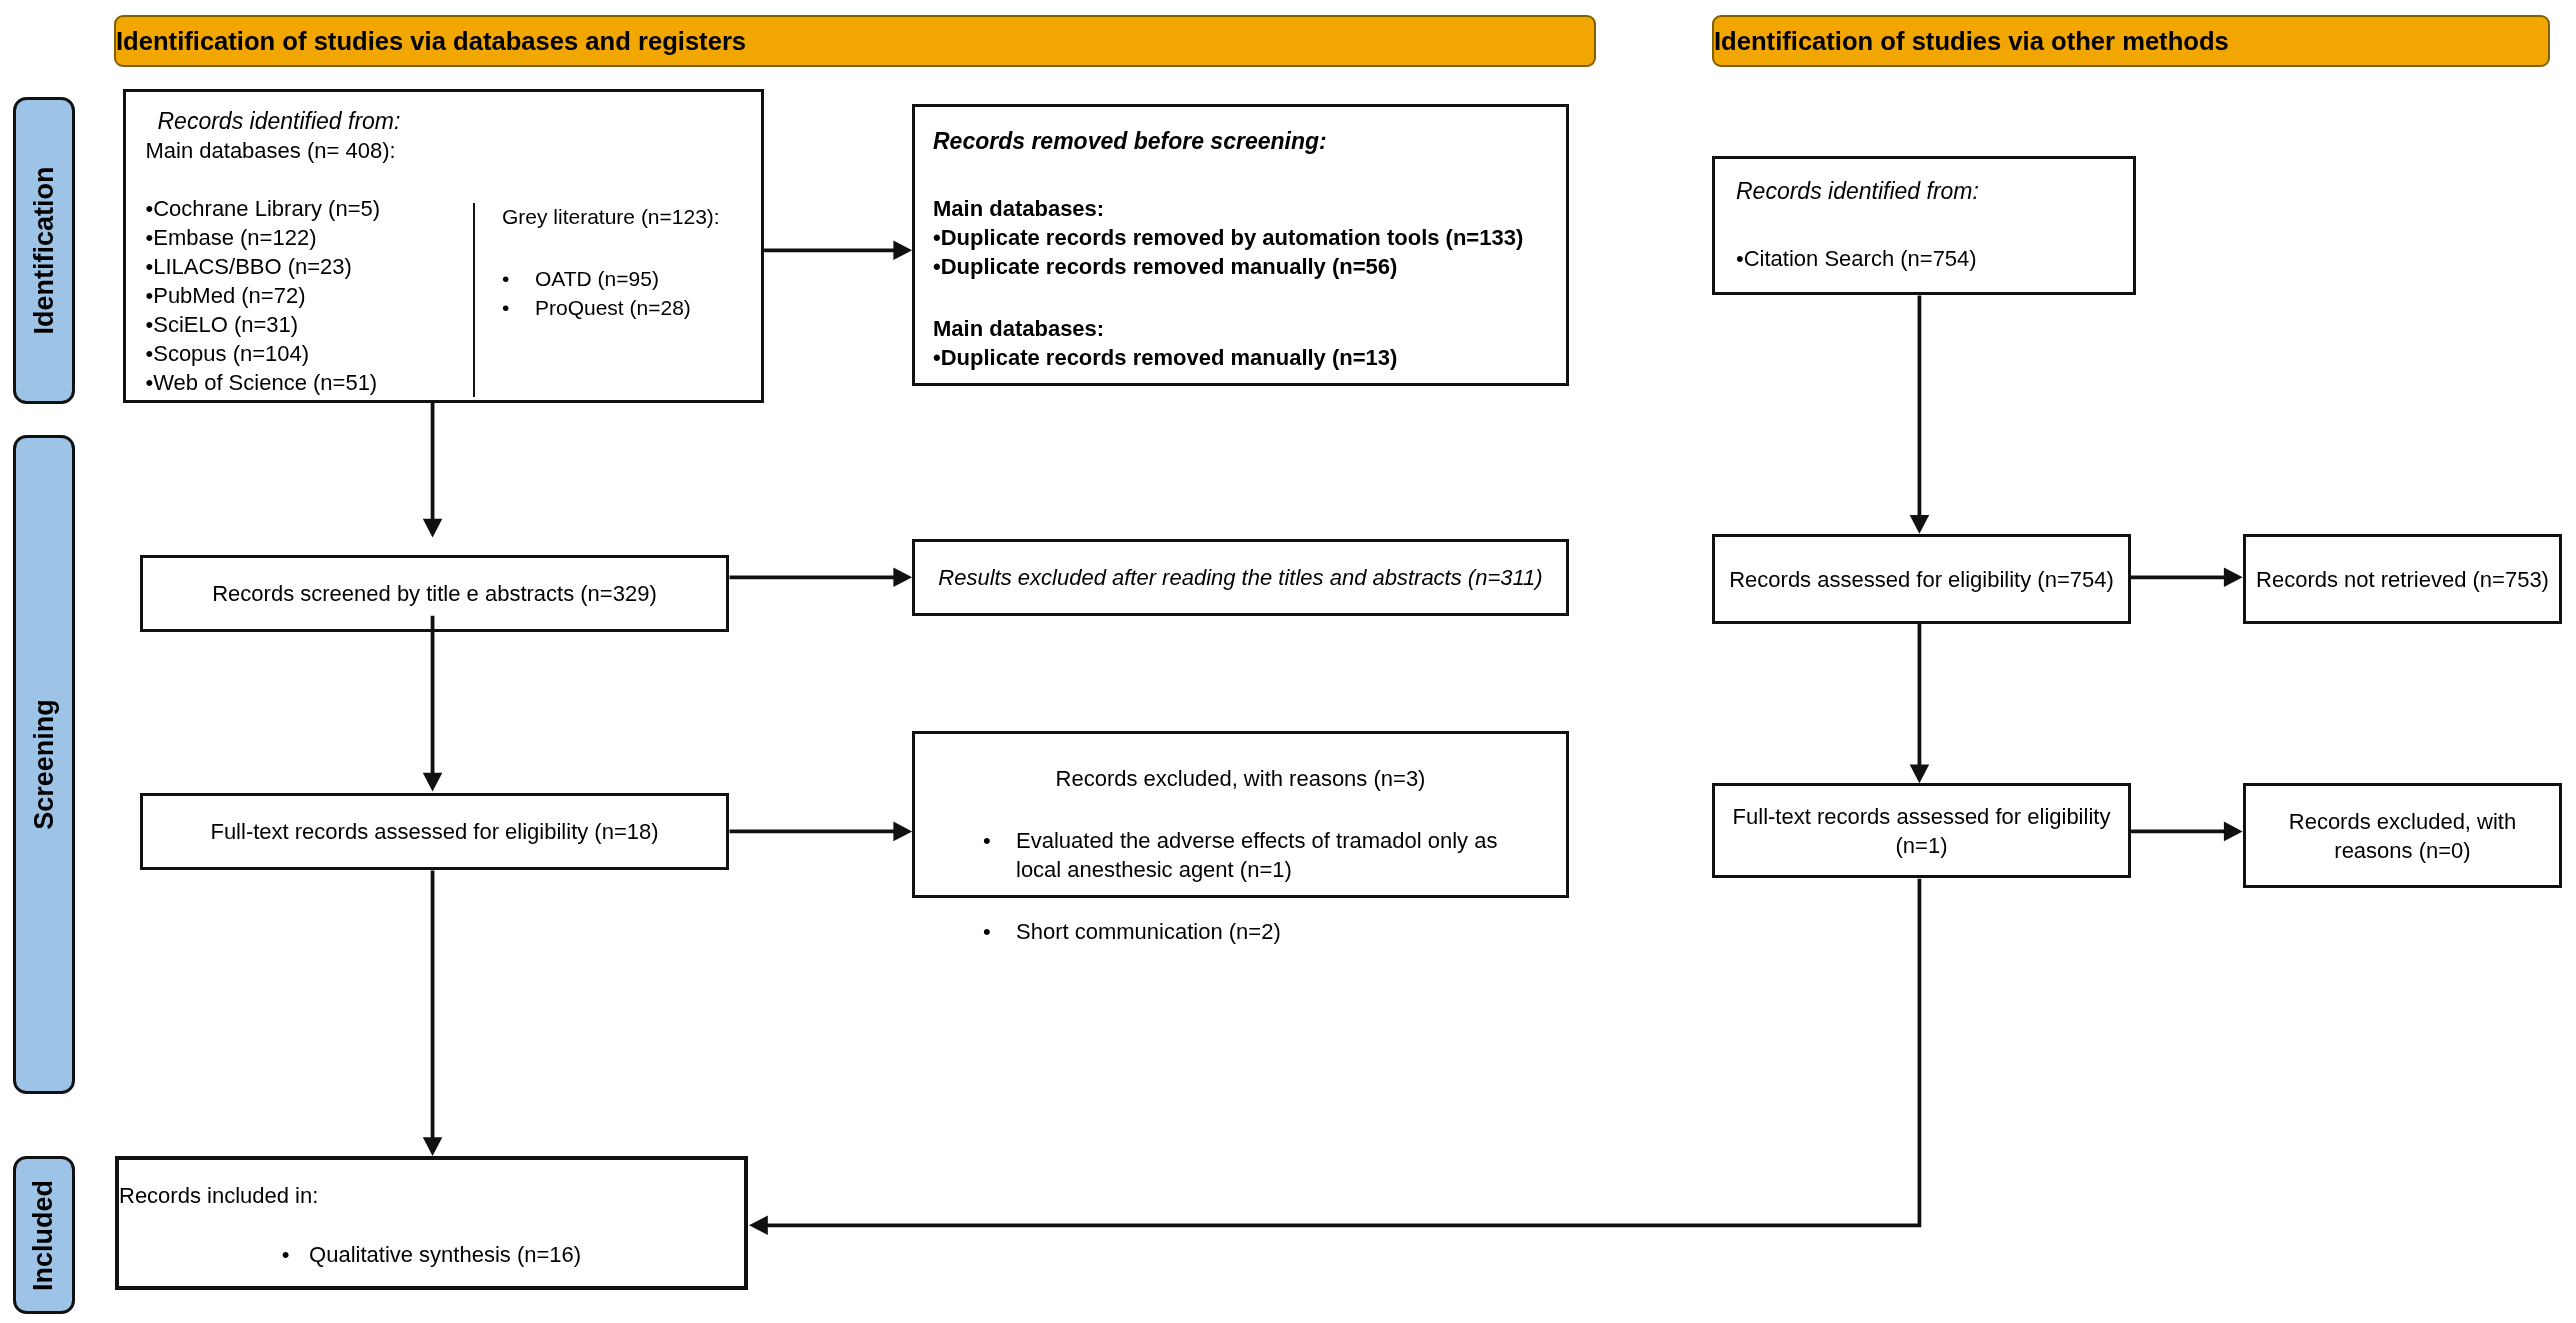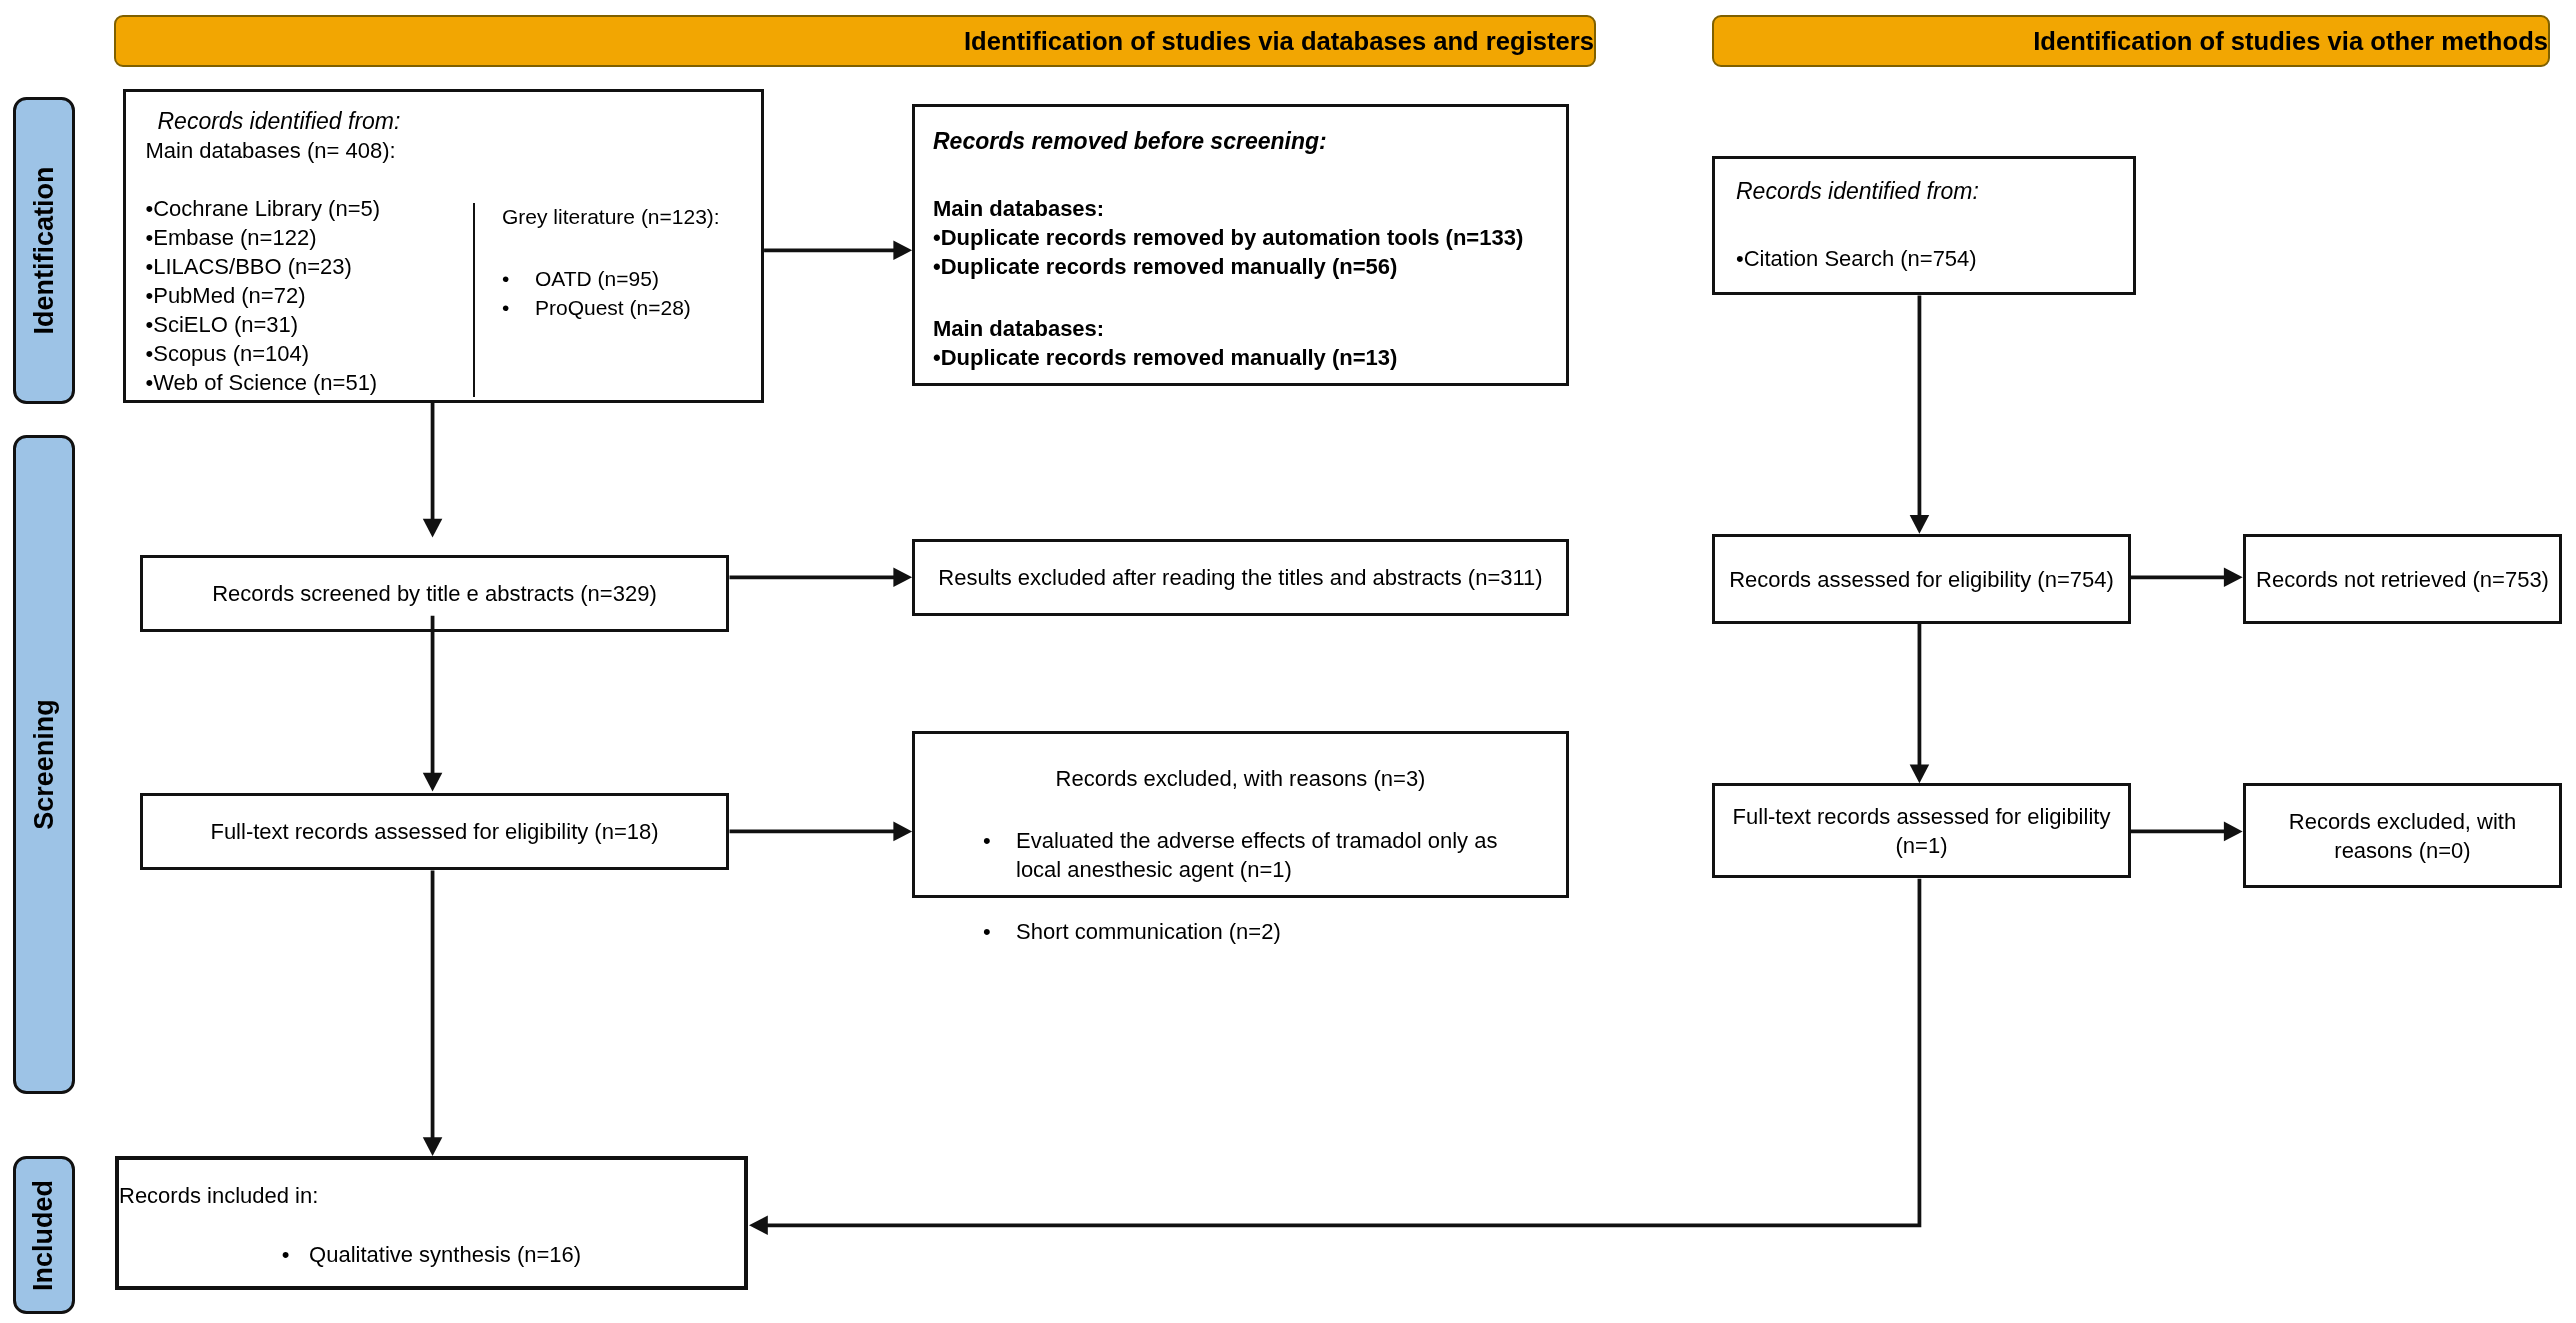--- a/index.html
+++ b/index.html
@@ -1,21 +1,21 @@
 <!DOCTYPE html>
 <html style="font-size:12px"><head>
 <meta charset="utf-8">
 <style>
   html,body{margin:0;padding:0;background:#ffffff;}
   body{font-family:"Liberation Sans","DejaVu Sans",sans-serif;color:#000;}
   #canvas{position:relative;width:2576px;height:1323px;background:#fff;overflow:hidden;}
 
   
   .banner{position:absolute;height:48px;background:#F2A602;border:2.3px solid #7F6000;border-radius:9px;
-          display:flex;align-items:center;justify-content:flex-end;font-weight:bold;font-size:25.6px;}
+          display:flex;align-items:center;justify-content:flex-start;font-weight:bold;font-size:25.6px;}
   #banner-left{left:114px;top:15px;width:1478px;}
   #banner-right{left:1712px;top:15px;width:834px;}
 
   
   .stage{position:absolute;left:12.8px;width:56px;background:#9DC3E6;border:3px solid #111;border-radius:13.5px;
          display:flex;align-items:center;justify-content:center;}
   .stage span{transform:rotate(-90deg);white-space:nowrap;font-weight:bold;font-size:27px;}
   #stage-identification{top:97px;height:301px;}
   #stage-screening{top:435px;height:653px;}
   #stage-included{top:1156px;height:152px;}
@@ -29,21 +29,21 @@
   #box-records-identified .colL{position:absolute;left:19.5px;top:15px;width:323px;}
   #box-records-identified .colL .h1{margin-left:12px;}
   #box-records-identified .divider{position:absolute;left:347px;top:111px;width:2.3px;height:194px;background:#111;}
   #box-records-identified .colR{position:absolute;left:376px;top:110px;width:248px;font-size:21px;}
   .gap38{height:29px;} .gap44{height:33px;} .gap50{height:38px;}
 
   #box-records-removed{left:912px;top:104px;width:657px;height:282px;padding:19.5px 18px;font-weight:bold;}
   #box-citation{left:1712px;top:156px;width:424px;height:139px;padding:18px 21px;}
 
   #box-records-screened{left:140px;top:539px;width:589px;height:77px;margin-top:16px;}
-  #box-results-excluded{left:912px;top:539px;width:657px;height:77px;}
+  #box-results-excluded{left:912px;top:539px;width:657px;height:77px;font-style:italic;}
   #box-records-assessed{left:1712px;top:534px;width:419px;height:90px;}
   #box-records-not-retrieved{left:2243px;top:534px;width:319px;height:90px;}
 
   #box-full-text-left{left:140px;top:793px;width:589px;height:77px;}
   #box-records-excluded-reasons{left:912px;top:731px;width:657px;height:167px;padding:18px 0;}
   #box-records-excluded-reasons .heading{text-align:center;margin-top:12px;}
   #box-records-excluded-reasons .blist{margin-top:33px;padding-left:68px;padding-right:30px;}
   .bullet-row{display:flex;margin-bottom:33px;}
   .bullet-row .b{width:33px;flex:0 0 33px;}
   #box-full-text-right{left:1712px;top:783px;width:419px;height:95px;}

